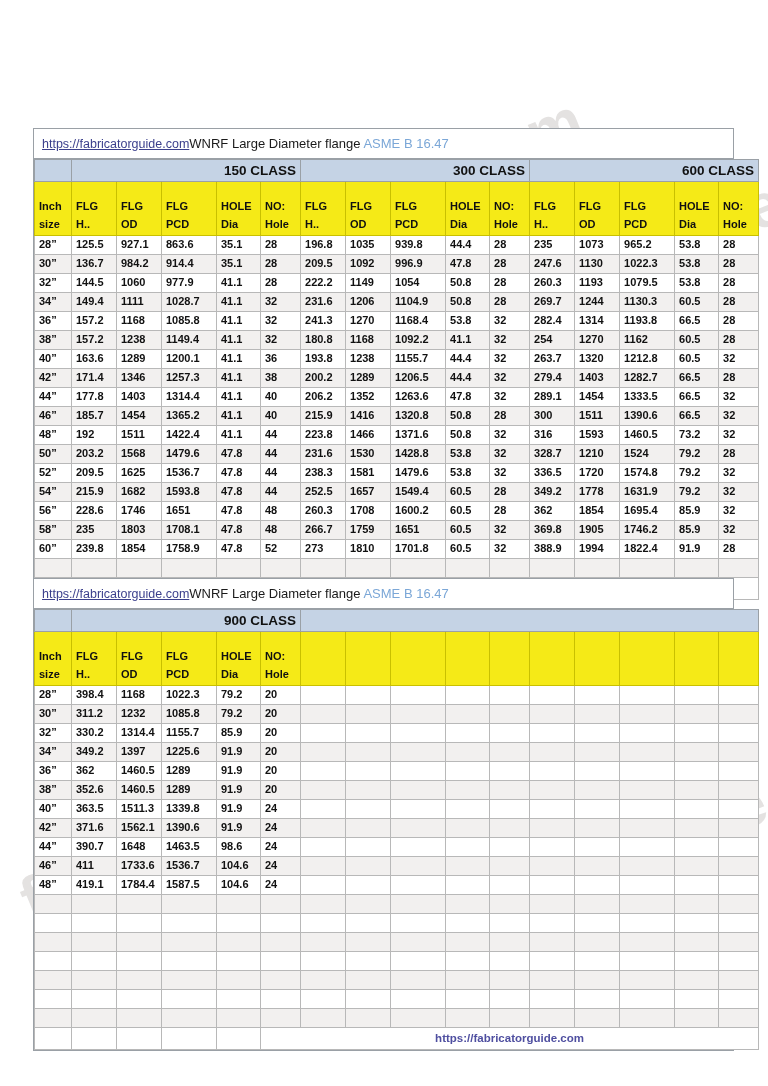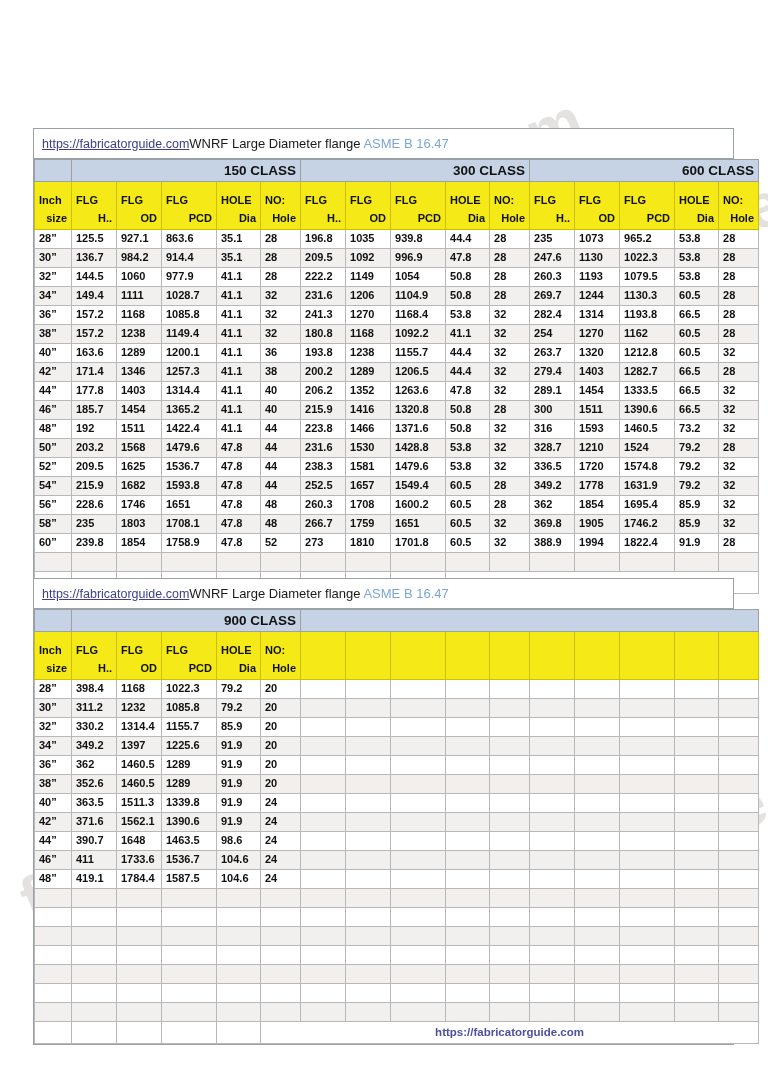--- a/index.html
+++ b/index.html
@@ -99,22 +99,22 @@
   
   tr.hdr td {
     background: #f5ea17;
     font-weight: bold;
     font-size: 11px;
     color: #111;
     height: 20px;
     border: 1px solid #c9c000;
     padding: 0 4px;
   }
-  tr.hdr td.hdr-top { border-bottom: none; padding-top: 10px; margin-top: 23px; }
-  tr.hdr td.hdr-bot { border-top: none; padding-bottom: 1px; text-align: right; }
+  tr.hdr td.hdr-top { border-bottom: none; padding-top: 16px; margin-top: 23px; }
+  tr.hdr td.hdr-bot { border-top: none; padding-bottom: 1px; }
   tr.hdr td.blank { background: #f5ea17; }
 
   
   tr.data td {
     font-weight: bold;
     font-size: 11px;
     color: #111;
     background: #ffffff;
   }
   tr.data.alt td { background: #f2f0ef; }

